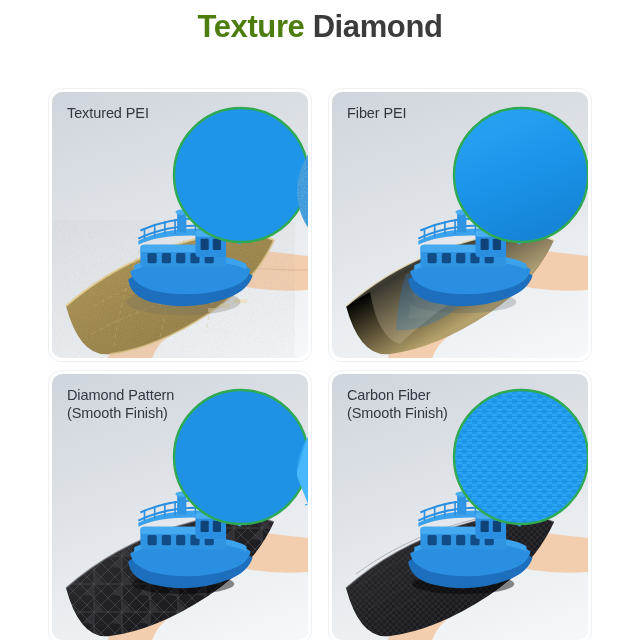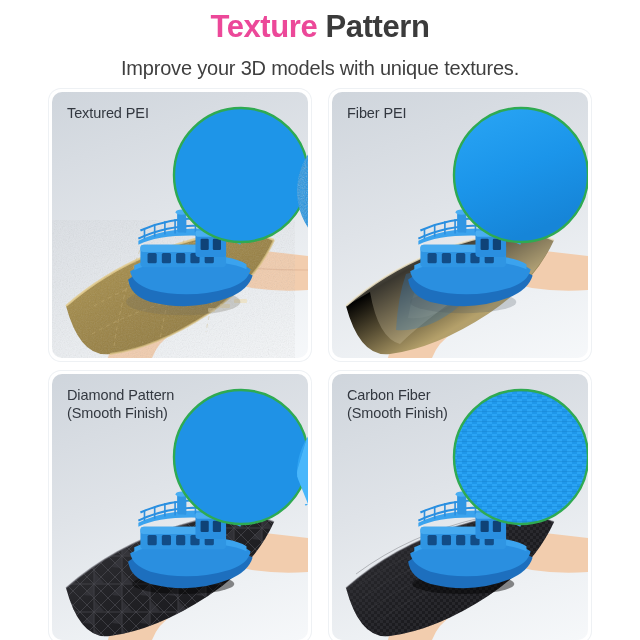--- a/index.html
+++ b/index.html
@@ -8,21 +8,21 @@
     background:#ffffff;
     font-family:"Liberation Sans","DejaVu Sans",sans-serif;
     overflow:hidden;
     position:relative;
   }
   .header{ text-align:center; padding-top:8px; }
   .title{
     font-size:31px; font-weight:bold; letter-spacing:-0.4px;
     line-height:38px; margin:0;
   }
-  .title .accent{ color:#ec4899; }
+  .title .accent{ color:#4d7c0f; }
   .title .rest{ color:#3b3b3b; }
   .subtitle{
     font-size:20px; color:#3f3f3f; margin:10px 0 0 0; line-height:24px;
     letter-spacing:-0.2px;
   }
 
   .grid{
     position:absolute; left:0; top:86px; width:640px; height:554px;
     display:grid;
     grid-template-columns:262px 262px;
@@ -53,23 +53,22 @@
     white-space:pre-line; z-index:6; letter-spacing:-0.1px;
   }
   .scene{ position:absolute; inset:0; }
   .scene svg{ display:block; width:100%; height:100%; }
 </style>
 </head>
 <body>
 
 <div class="header">
   <h1 class="title">
-    <span class="accent">Texture</span><span class="rest"> Pattern</span>
+    <span class="accent">Texture</span><span class="rest"> Diamond</span>
   </h1>
-  <p class="subtitle">Improve your 3D models with unique textures.</p>
 </div>
 
 <div class="grid">
 
   <div class="panel">
     <div class="panel-inner">
       <div class="scene">
         <svg viewBox="0 0 256 266" preserveAspectRatio="xMidYMid slice">
           <defs>
             <filter id="speck1" x="0" y="0" width="100%" height="100%">

